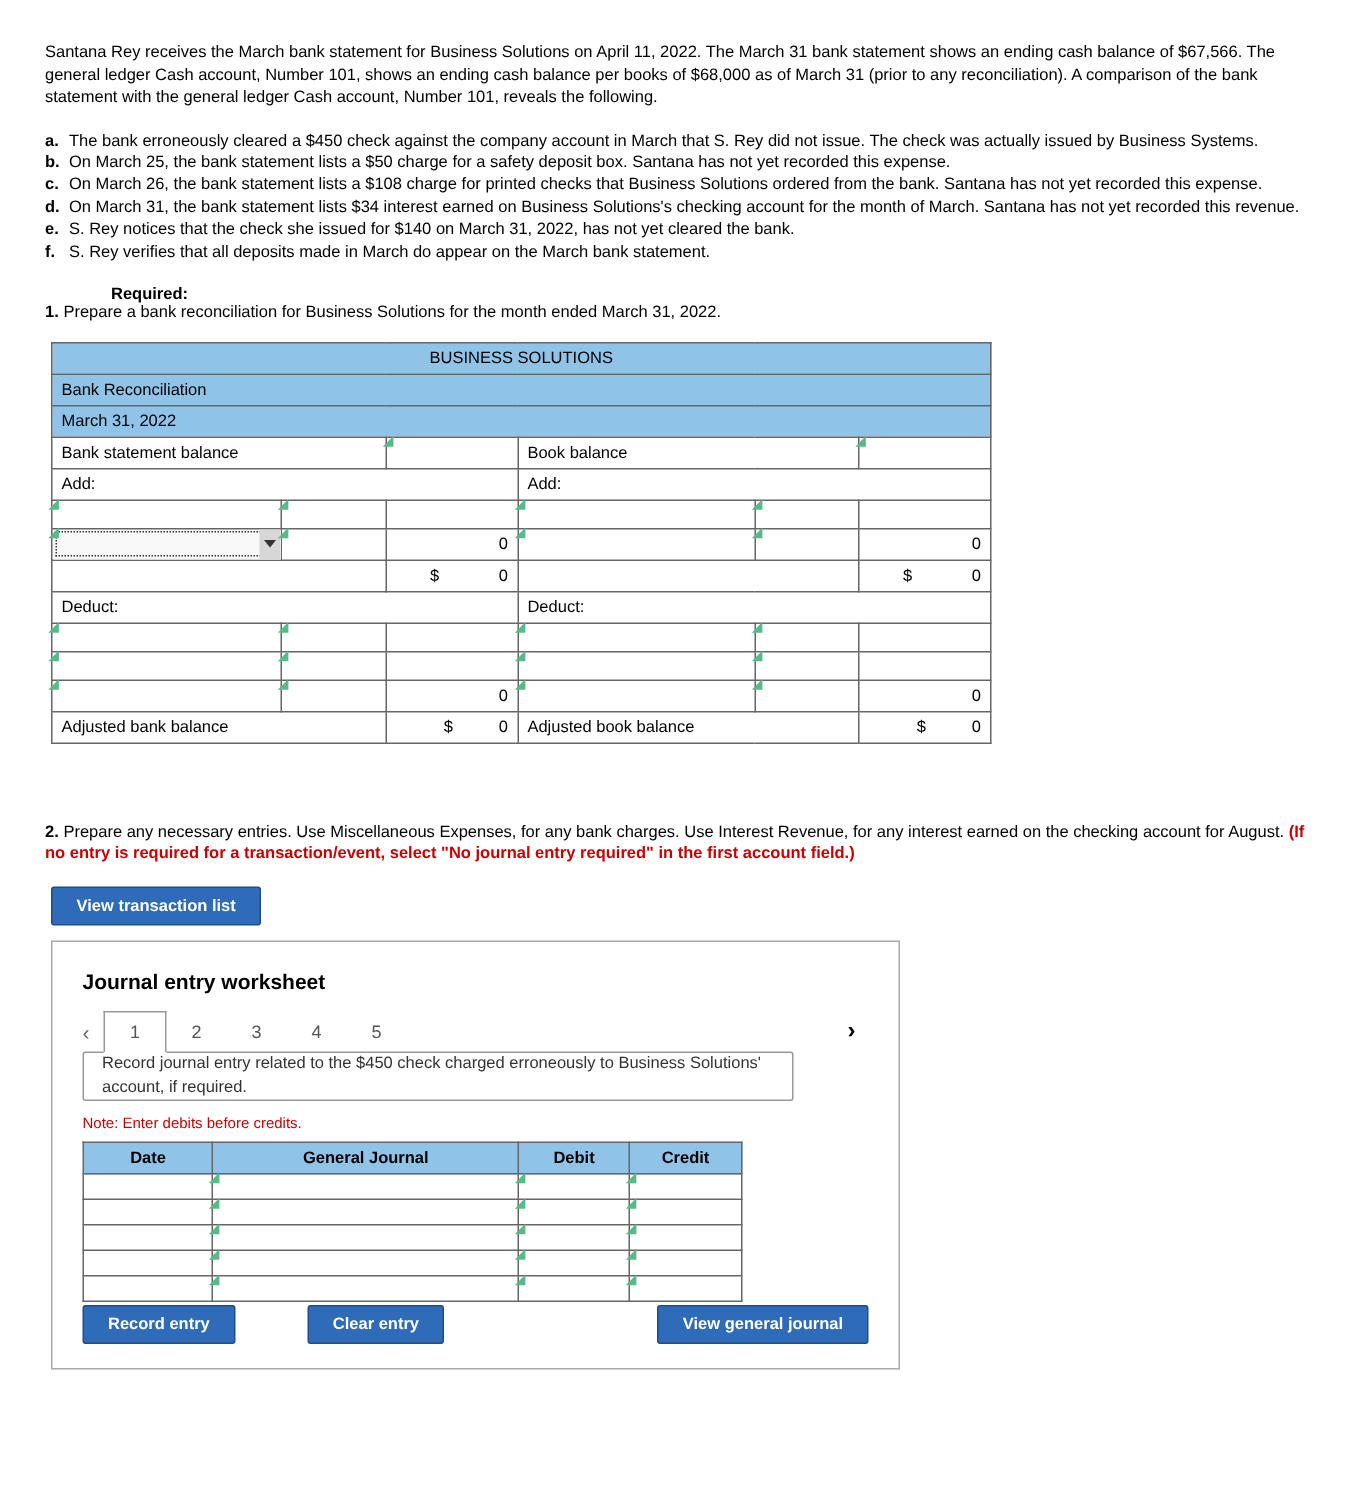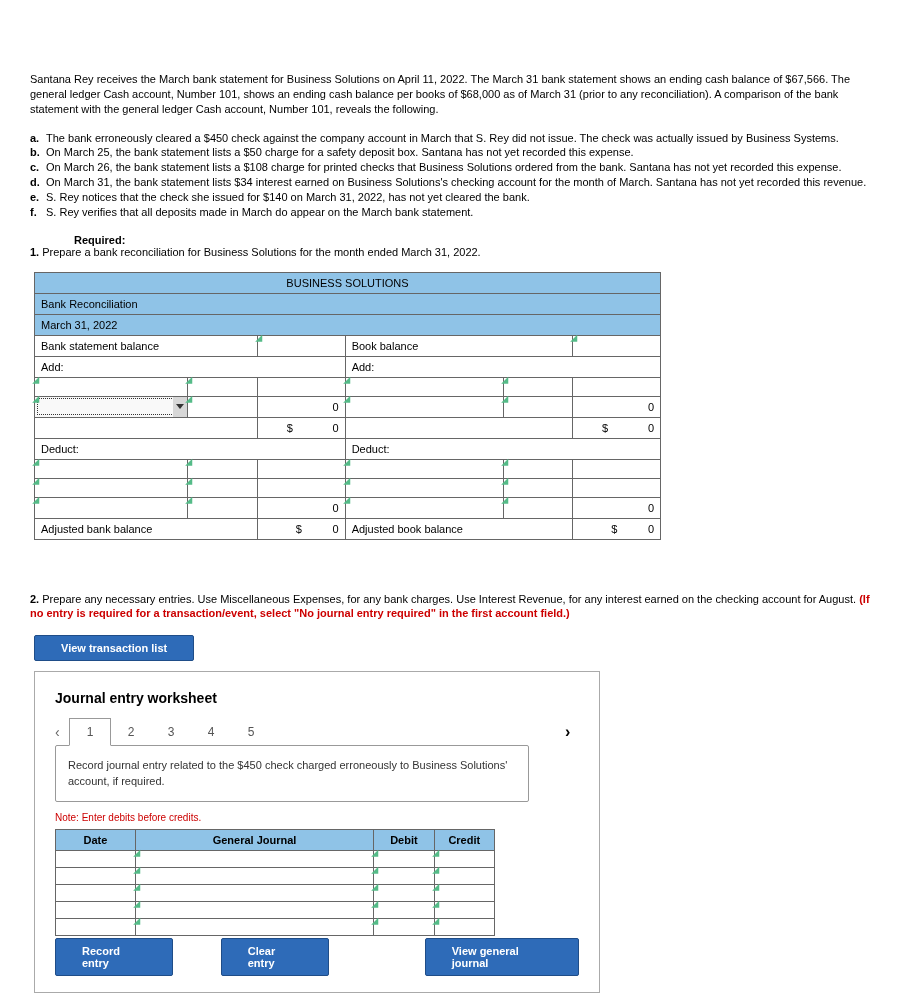--- a/index.html
+++ b/index.html
@@ -1,16 +1,16 @@
 <!DOCTYPE html>
 <html><head>
 <meta charset="utf-8">
 <style>
   body { font-family: Arial, Helvetica, sans-serif; font-size: 11px; color: #000; margin: 0; padding: 28px 30px; background: #fff; width: 909px; box-sizing: border-box; }
-  .intro { line-height: 1.35; margin-bottom: 14px; margin-top: 44px; }
+  .intro { line-height: 1.35; margin-bottom: 14px; }
   .items { margin-bottom: 14px; }
   .item-row { display: flex; line-height: 1.35; }
   .item-row .lbl { font-weight: bold; width: 16px; flex: 0 0 16px; }
   .item-row .txt { flex: 1; }
   .req-head { font-weight: bold; margin-top: 10px; padding-left: 44px; }
   .req-row { margin-bottom: 14px; }
   .req-row b { font-weight: bold; }
 
   .recon { border-collapse: collapse; width: 627px; margin-left: 4px; }
   .recon td, .recon th { border: 1px solid #666; font-size: 11px; padding: 4px 6px; text-align: left; vertical-align: middle; height: 10px; box-sizing: content-box; }
@@ -20,35 +20,35 @@
   .recon .dd { position: relative; }
   .recon .dd.open { outline: 1px dotted #333; outline-offset: -3px; background: #f9f9f9; }
   .recon .dd .caret { position: absolute; right: 0; top: 0; bottom: 0; width: 14px; background: #d7d7d7; display: flex; align-items: center; justify-content: center; }
   .recon .dd .caret::after { content: ""; border-left: 4px solid transparent; border-right: 4px solid transparent; border-top: 5px solid #333; }
   .recon .in { position: relative; }
   .recon .in::before { content: ""; position: absolute; left: 0; top: -1px; border-left: 5px solid #5b8; border-top: 5px solid transparent; border-bottom: 5px solid transparent; transform: rotate(45deg); }
 
   .q2 { margin-top: 52px; line-height: 1.35; }
   .q2 .red { color: #c00; font-weight: bold; }
 
-  .btn { display: inline-block; background: #2e6bb8; color: #fff; border: 1px solid #1f4d88; border-radius: 2px; font-size: 11px; padding: 6px 26px; cursor: pointer; font-weight: bold; }
+  .btn { display: inline-block; background: #2e6bb8; color: #fff; border: 1px solid #1f4d88; border-radius: 2px; font-size: 11px; padding: 6px 16px; cursor: pointer; font-weight: bold; }
   .btn-row { margin: 14px 0 10px 4px; }
 
   .jbox { border: 1px solid #aaa; width: 524px; margin-left: 4px; padding: 18px 20px 16px 20px; background: #fff; }
   .jtitle { font-weight: bold; font-size: 14px; margin-bottom: 12px; }
   .jpager { display: flex; align-items: center; gap: 0; position: relative; }
   .jpager .arrow { width: 14px; color: #666; font-size: 14px; cursor: pointer; user-select: none; }
   .jpager .arrow.right { margin-left: auto; color: #000; font-size: 16px; font-weight: bold; }
   .jpager .tab { width: 40px; height: 26px; display: flex; align-items: center; justify-content: center; font-size: 12px; color: #555; cursor: pointer; }
   .jpager .tab.active { border: 1px solid #999; border-bottom: 1px solid #fff; background: #fff; }
-  .jdesc-box { border: 1px solid #999; border-radius: 2px; padding: 12px 12px; margin-top: -1px; font-size: 11px; color: #333; line-height: 1.4; width: 448px; }
+  .jdesc-box { border: 1px solid #999; border-radius: 2px; padding: 0 12px; margin-top: -1px; font-size: 11px; color: #333; line-height: 1.4; width: 448px; }
   .jnote { color: #c00; font-size: 10px; margin: 10px 0 6px 0; }
 
   .jtable { border-collapse: collapse; width: 440px; }
-  .jtable th { background: #8fc3e7; border: 1px solid #666; font-size: 11px; font-weight: bold; text-align: center; padding: 4px 1px; }
+  .jtable th { background: #8fc3e7; border: 1px solid #666; font-size: 11px; font-weight: bold; text-align: center; padding: 4px 12px; }
   .jtable td { border: 1px solid #666; height: 10px; padding: 3px 5px; font-size: 11px; text-align: center; }
   .jtable .date-col { width: 78px; }
   .jtable .gj-col { width: 240px; }
   .jtable .amt-col { width: 58px; }
   .jtable td.ic { position: relative; }
   .jtable td.ic::before { content: ""; position: absolute; left: 0; top: -1px; border-left: 5px solid #5b8; border-top: 5px solid transparent; border-bottom: 5px solid transparent; transform: rotate(45deg); }
 
   .jbtns { display: flex; gap: 48px; margin-top: 2px; }
   .jbtns .btn.mid { background: #2e6bb8; }
   .jbtns .spacer { flex: 1; }

